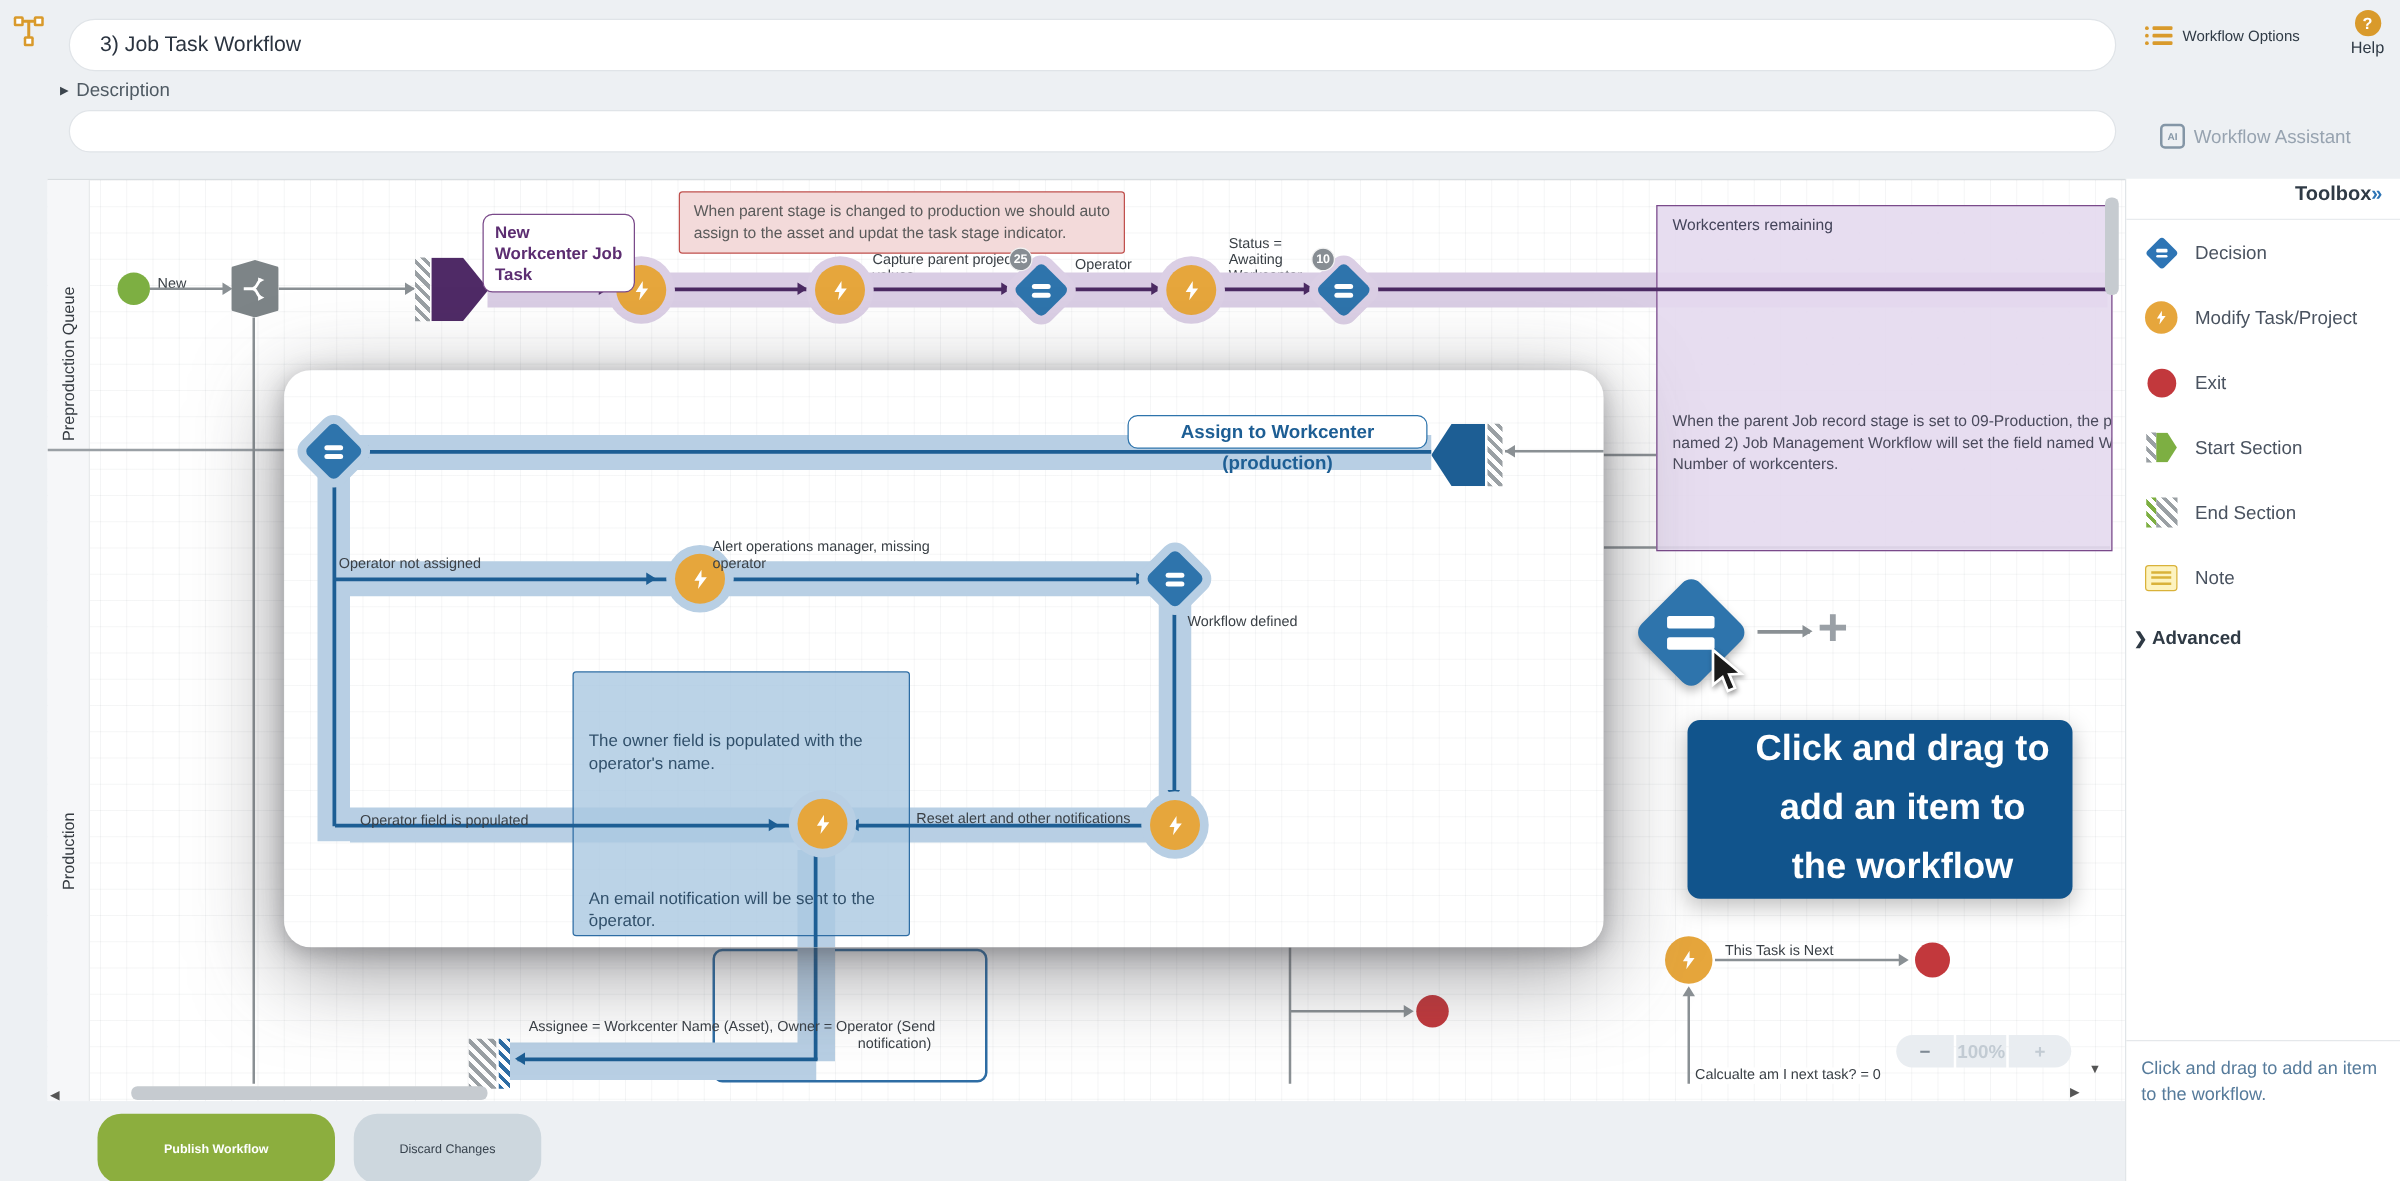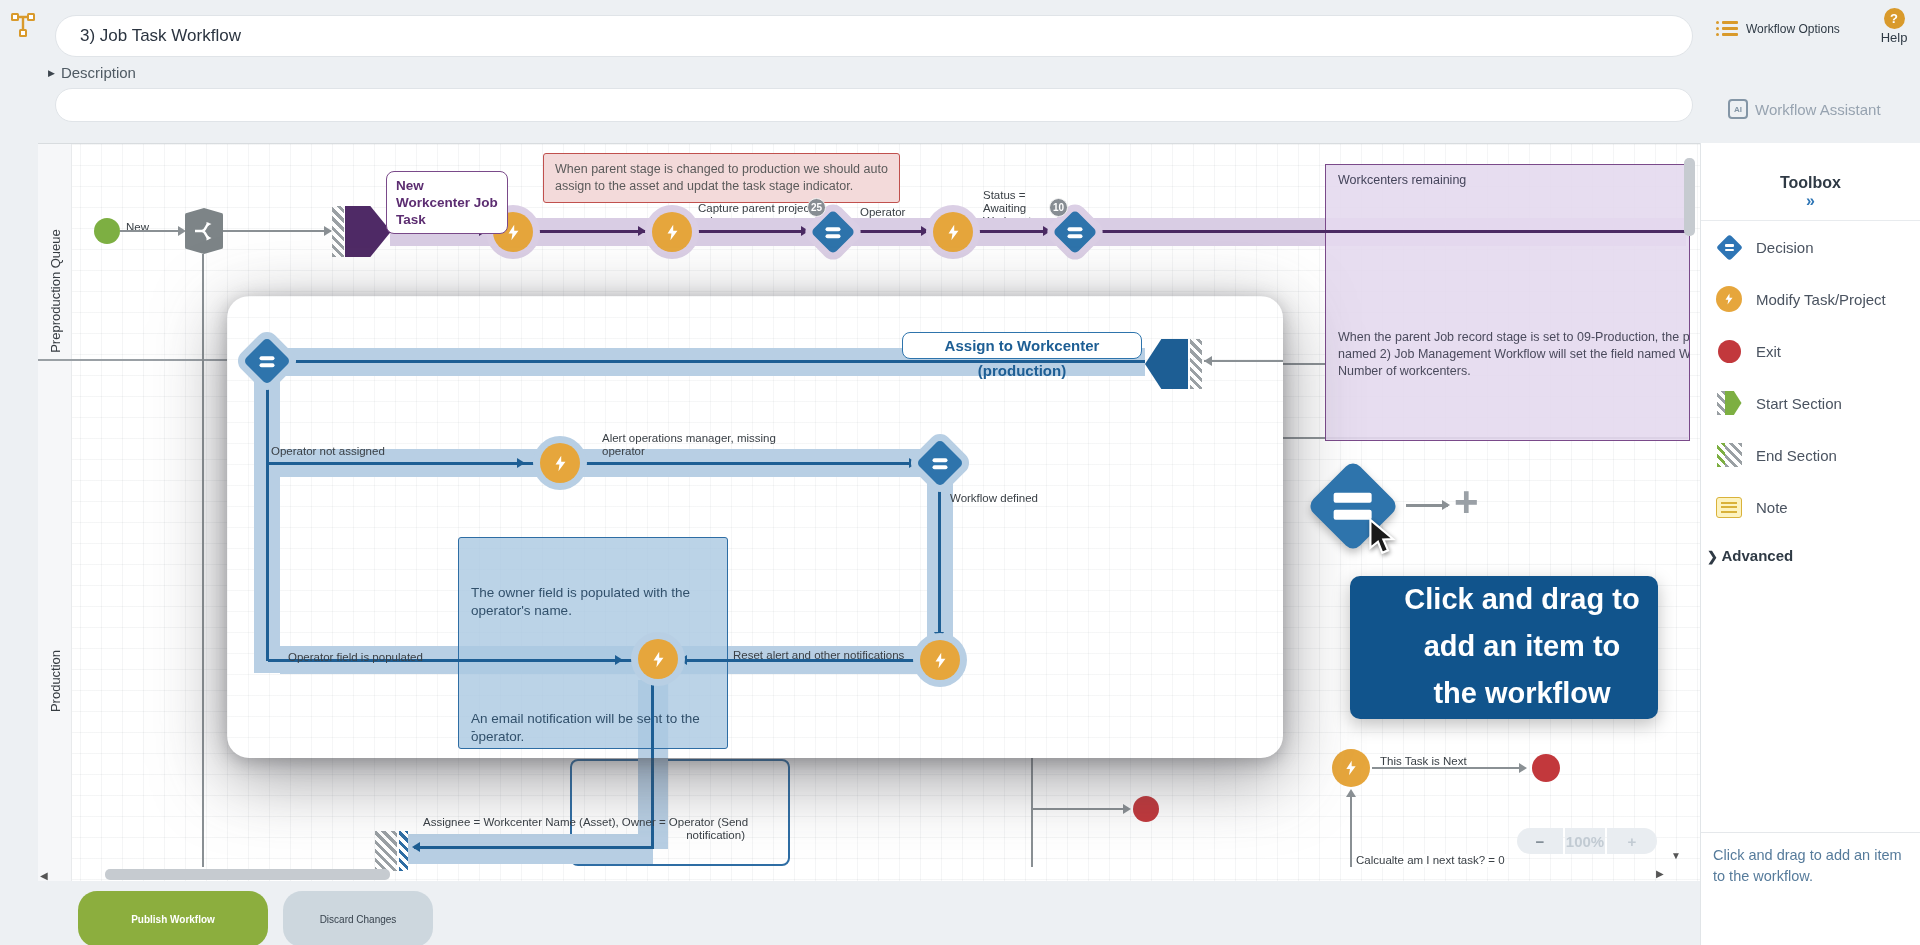--- a/index.html
+++ b/index.html
@@ -93,22 +93,22 @@
     line-height:47px; text-align:center; white-space:pre; z-index:12; box-shadow:0 6px 18px rgba(0,0,0,0.25); }
   .plus-glyph { font-size:42px; font-weight:bold; color:#9aa0a6; z-index:11; }
 
   .zoom-pill { background:#e9edf1; height:26px; z-index:11; display:flex; align-items:center; justify-content:center;
     font-size:15px; font-weight:bold; }
   .scroll-thumb { background:#c6cbd0; border-radius:5px; z-index:8; }
   .scroll-glyph { color:#555; font-size:10px; z-index:8; }
 
   
   #sidebar { left:1700px; top:143px; width:220px; height:802px; background:#fff; border-left:1px solid #e1e5e8; z-index:20; }
-  .tb-header { padding:31px 14px 10px; display:flex; justify-content:flex-end; align-items:center;
-    border-bottom:1px solid #e8ebee;flex-direction:column; }
+  .tb-header { padding:4px 14px 10px; display:flex; justify-content:flex-end; align-items:center;
+    border-bottom:1px solid #e8ebee; }
   .tb-title { font-size:16px; font-weight:bold; color:#2f3a45; }
   .tb-collapse { color:#2e75b5; font-size:16px; font-weight:bold; cursor:pointer; }
   .tb-item { display:flex; align-items:center; gap:13px; padding:13px 14px; cursor:grab; }
   .tb-item-label { font-size:15px; color:#4a5360; }
   .tb-icon { width:28px; height:26px; display:flex; align-items:center; justify-content:center; flex:none; }
   .dmd-sm { width:19px; height:19px; background:#2e75b5; border-radius:3px; transform:rotate(45deg);
     display:flex; align-items:center; justify-content:center; }
   .dmd-sm .eq { transform:rotate(-45deg); display:flex; flex-direction:column; gap:2px; }
   .dmd-sm .eq i { width:9px; height:2.5px; background:#fff; border-radius:1px; display:block; }
   .bolt-sm { width:26px; height:26px; border-radius:50%; background:#e6a63c; display:flex; align-items:center; justify-content:center; }
@@ -287,21 +287,21 @@
     <div class="abs bband" style="left:53px;top:153px;width:660px;height:28px;"></div>
     <div class="abs bline" style="left:41px;top:166px;width:660px;height:3px;z-index:4;"></div>
     <div class="abs arr arr-r bl" style="left:290px;top:162px;z-index:5;"></div>
     <div class="abs arr arr-r bl" style="left:682px;top:162px;z-index:5;"></div>
     <div class="abs lbl nowrap" style="left:44px;top:149px;z-index:6;">Operator not assigned</div>
     <div class="abs bolt halo-b" style="left:313px;top:147px;">
       <svg width="17" height="19" viewBox="0 0 24 24">
           <polygon points="13,1 5,13.5 10.5,13.5 9,23 19,9.5 13,9.5" fill="#fff"></polygon>
         </svg>
     </div>
-    <div class="abs lbl pre" style="left:375px;top:136px;z-index:6;">Alert operations manager, missing
+    <div class="abs lbl pre" style="left:343px;top:136px;z-index:6;">Alert operations manager, missing
 operator</div>
     <div class="abs dmd halo-b" style="left:696px;top:150px;width:34px;height:34px;">
         <span class="eq">
           <i></i>
           <i></i>
         </span>
       </div>
     <div class="abs lbl nowrap" style="left:723px;top:196px;z-index:6;">Workflow defined</div>
 
     <div class="abs bband" style="left:700px;top:180px;width:26px;height:170px;"></div>

